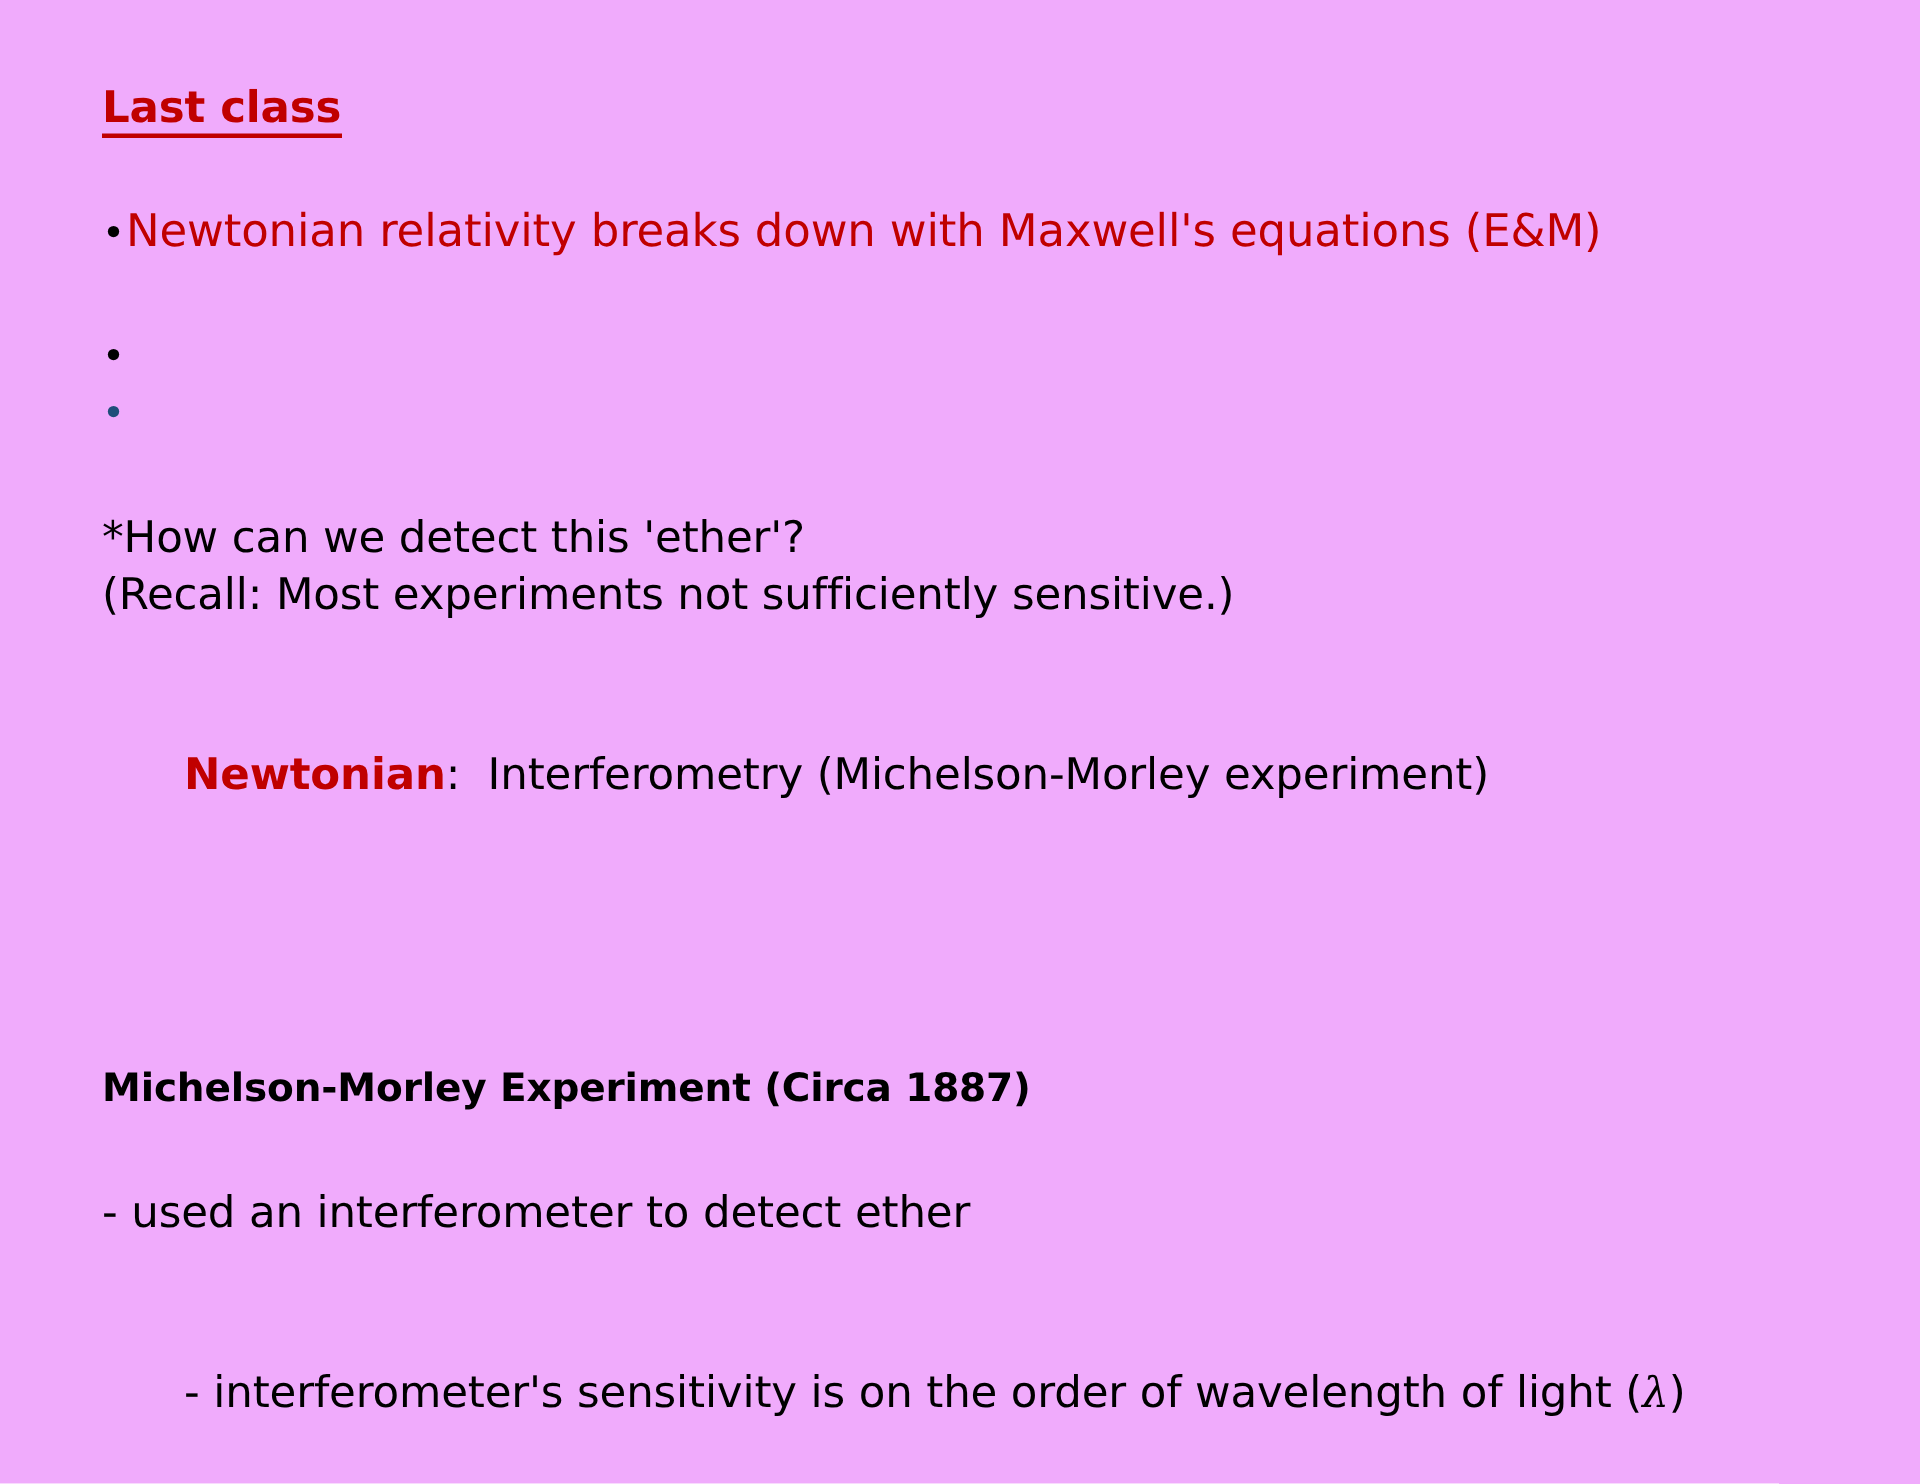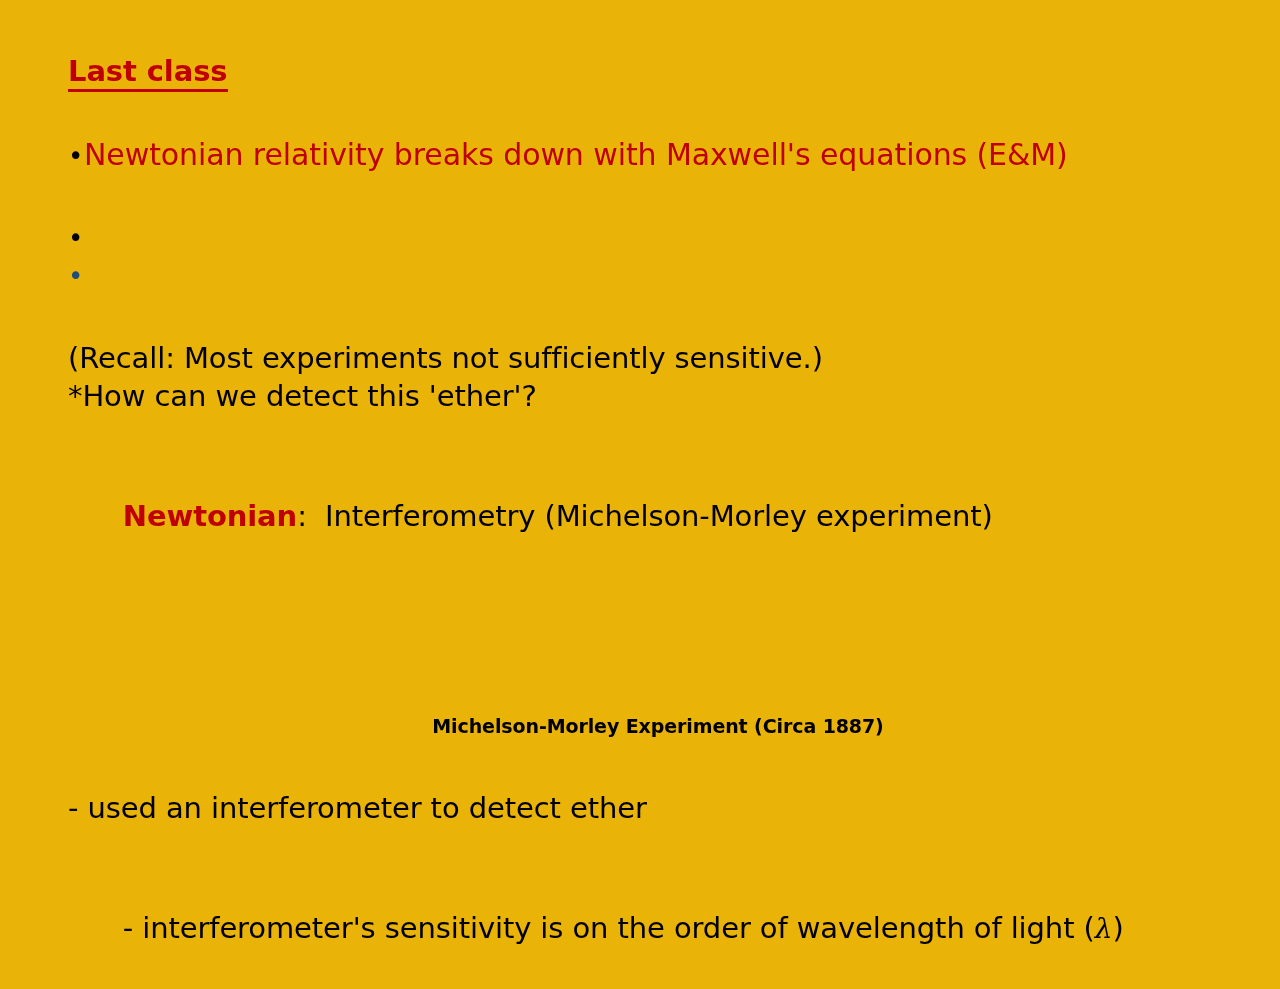--- a/index.html
+++ b/index.html
@@ -11,21 +11,21 @@
     width: 1280px;
     height: 989px;
     overflow: hidden;
     font-family: "DejaVu Sans", sans-serif;
   }
 
   .slide {
     position: relative;
     width: 1280px;
     height: 989px;
-    background: #eab308;
+    background: #f0abfc;
   }
 
   .content {
     position: absolute;
     left: 68px;
     top: 54px;
     width: 1180px;
   }
 
   
@@ -67,25 +67,24 @@
   .blue-text  { color: #1F4E79; }
   .black-text { color: #000000; }
 
   .plain-line {
     font-size: 29px;
     line-height: 38px;
     color: #000000;
   }
 
   .bold-line {
-    font-size: 19px;
+    font-size: 26px;
     line-height: 38px;
     color: #000000;
     font-weight: bold;
-    text-align: center;
   }
 
   .solution-label {
     font-weight: bold;
     color: #C00000;
   }
 
   .lambda {
     font-family: "DejaVu Serif", "Liberation Serif", serif;
     font-style: italic;
@@ -117,22 +116,22 @@
     <div class="line bullet-line">
       <span class="bullet-dot black-text">•</span>
     </div>
 
     <div class="line bullet-line">
       <span class="bullet-dot blue-text">•</span>
     </div>
 
     <div class="gap-lg"></div>
 
+    <div class="line plain-line">*How can we detect this 'ether'?</div>
     <div class="line plain-line">(Recall: Most experiments not sufficiently sensitive.)</div>
-    <div class="line plain-line">*How can we detect this 'ether'?</div>
 
     <div class="gap-lg"></div>
 
     <div class="line plain-line">
       <span class="solution-label">Newtonian</span><span class="black-text">:  Interferometry (Michelson-Morley experiment)</span>
     </div>
 
     <div class="gap-xxl"></div>
 
 

